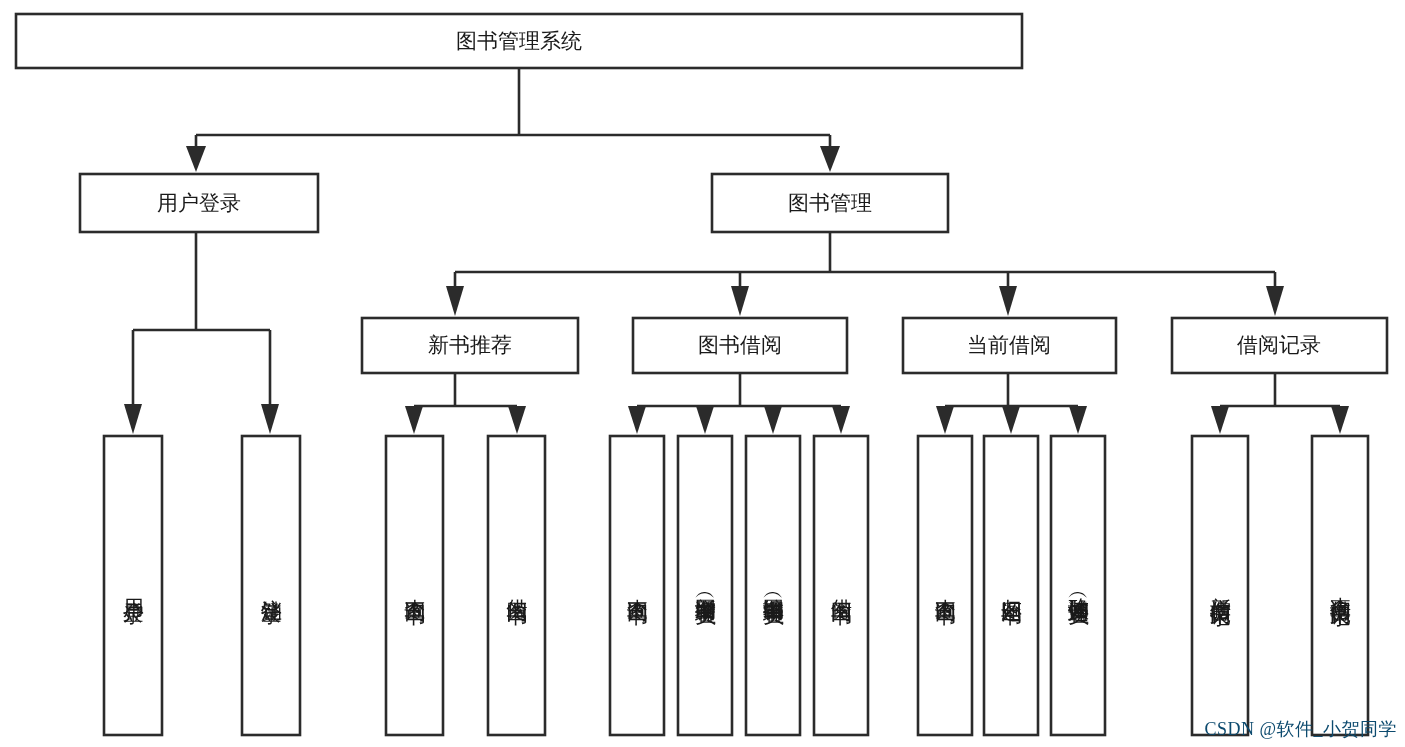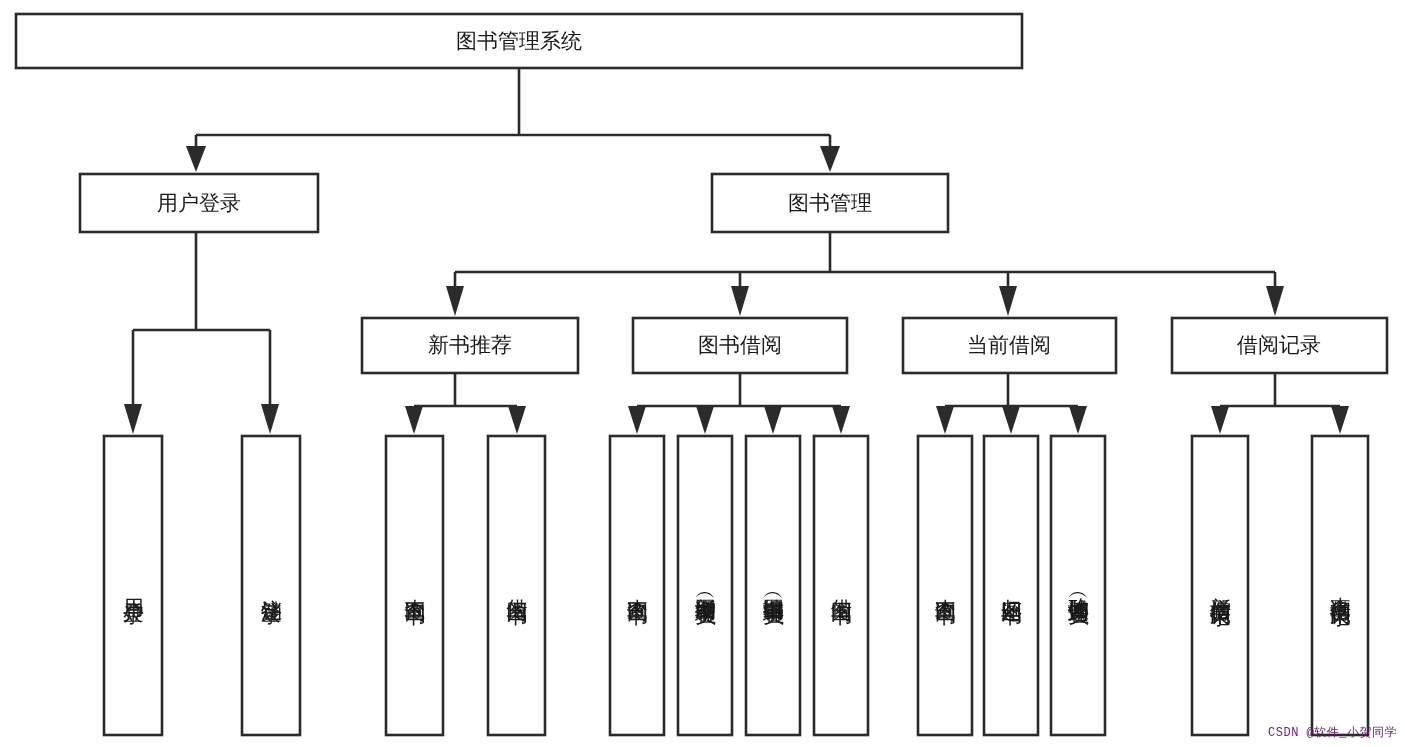--- a/index.html
+++ b/index.html
@@ -60,23 +60,23 @@
     line-height: 1.18;
     letter-spacing: 2px;
     color: #1a1a1a;
     white-space: nowrap;
     pointer-events: none;
   }
   .watermark {
     position: absolute;
     right: 8px;
     bottom: 6px;
-    font-family: Liberation Mono, monospace;
-    font-size: 12px;
-    color: #701a75;
+    font-family: Liberation Serif, serif;
+    font-size: 18px;
+    color: #0c4a6e;
     letter-spacing: 0.5px;
     white-space: nowrap;
   }
 </style>
 </head>
 <body>
 
 <div id="diagram-root">
 
   <svg class="diagram-canvas" viewBox="0 0 1405 747">

